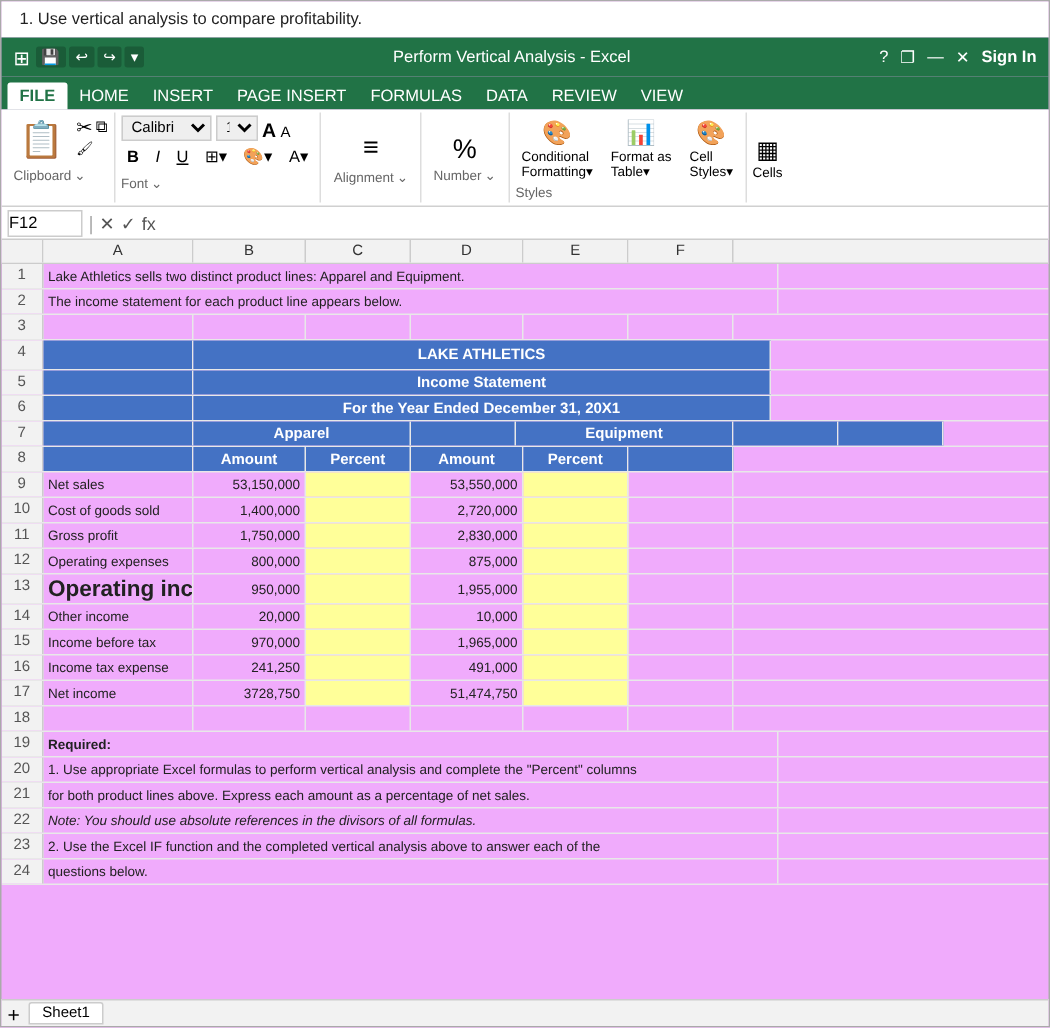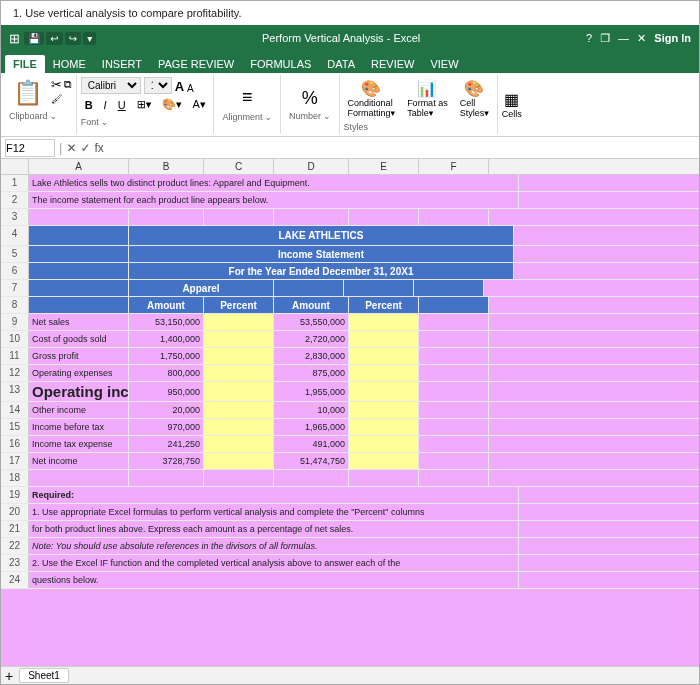--- a/index.html
+++ b/index.html
@@ -369,21 +369,21 @@
       <span>—</span>
       <span>✕</span>
       <span class="sign-in">Sign In</span>
     </div>
   </div>
 
   <div class="ribbon-tabs">
     <div class="ribbon-tab active">FILE</div>
     <div class="ribbon-tab">HOME</div>
     <div class="ribbon-tab">INSERT</div>
-    <div class="ribbon-tab">PAGE REVIEW</div>
+    <div class="ribbon-tab">PAGE INSERT</div>
     <div class="ribbon-tab">FORMULAS</div>
     <div class="ribbon-tab">DATA</div>
     <div class="ribbon-tab">REVIEW</div>
     <div class="ribbon-tab">VIEW</div>
   </div>
 
   <div class="ribbon-content">
 
     <div class="clipboard-group">
       <div style="display:flex;align-items:flex-start;gap:4px;">
@@ -534,20 +534,21 @@
         <div class="sheet-row-header">6</div>
         <div class="sheet-cell col-a blue-header"></div>
         <div class="sheet-cell blue-header center" style="width:385px;min-width:385px;font-size:10px;">For the Year Ended December 31, 20X1</div>
       </div>
 
       <div class="sheet-row">
         <div class="sheet-row-header">7</div>
         <div class="sheet-cell col-a blue-header"></div>
         <div class="sheet-cell blue-header center" style="width:145px;min-width:145px;font-size:10px;">Apparel</div>
         <div class="sheet-cell col-c blue-header"></div>
+        <div class="sheet-cell blue-header center" style="width:145px;min-width:145px;font-size:10px;">Equipment</div>
         <div class="sheet-cell col-e blue-header"></div>
         <div class="sheet-cell col-f blue-header"></div>
       </div>
 
       <div class="sheet-row">
         <div class="sheet-row-header">8</div>
         <div class="sheet-cell col-a blue-header"></div>
         <div class="sheet-cell col-b blue-header center">Amount</div>
         <div class="sheet-cell col-c blue-header center">Percent</div>
         <div class="sheet-cell col-d blue-header center">Amount</div>

